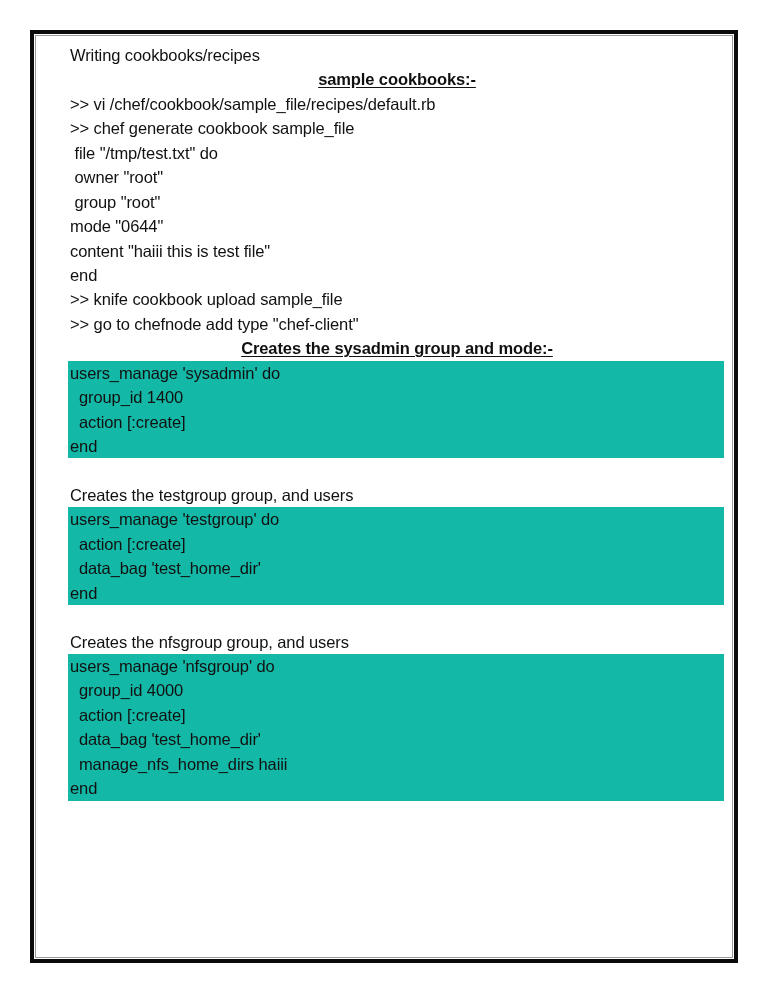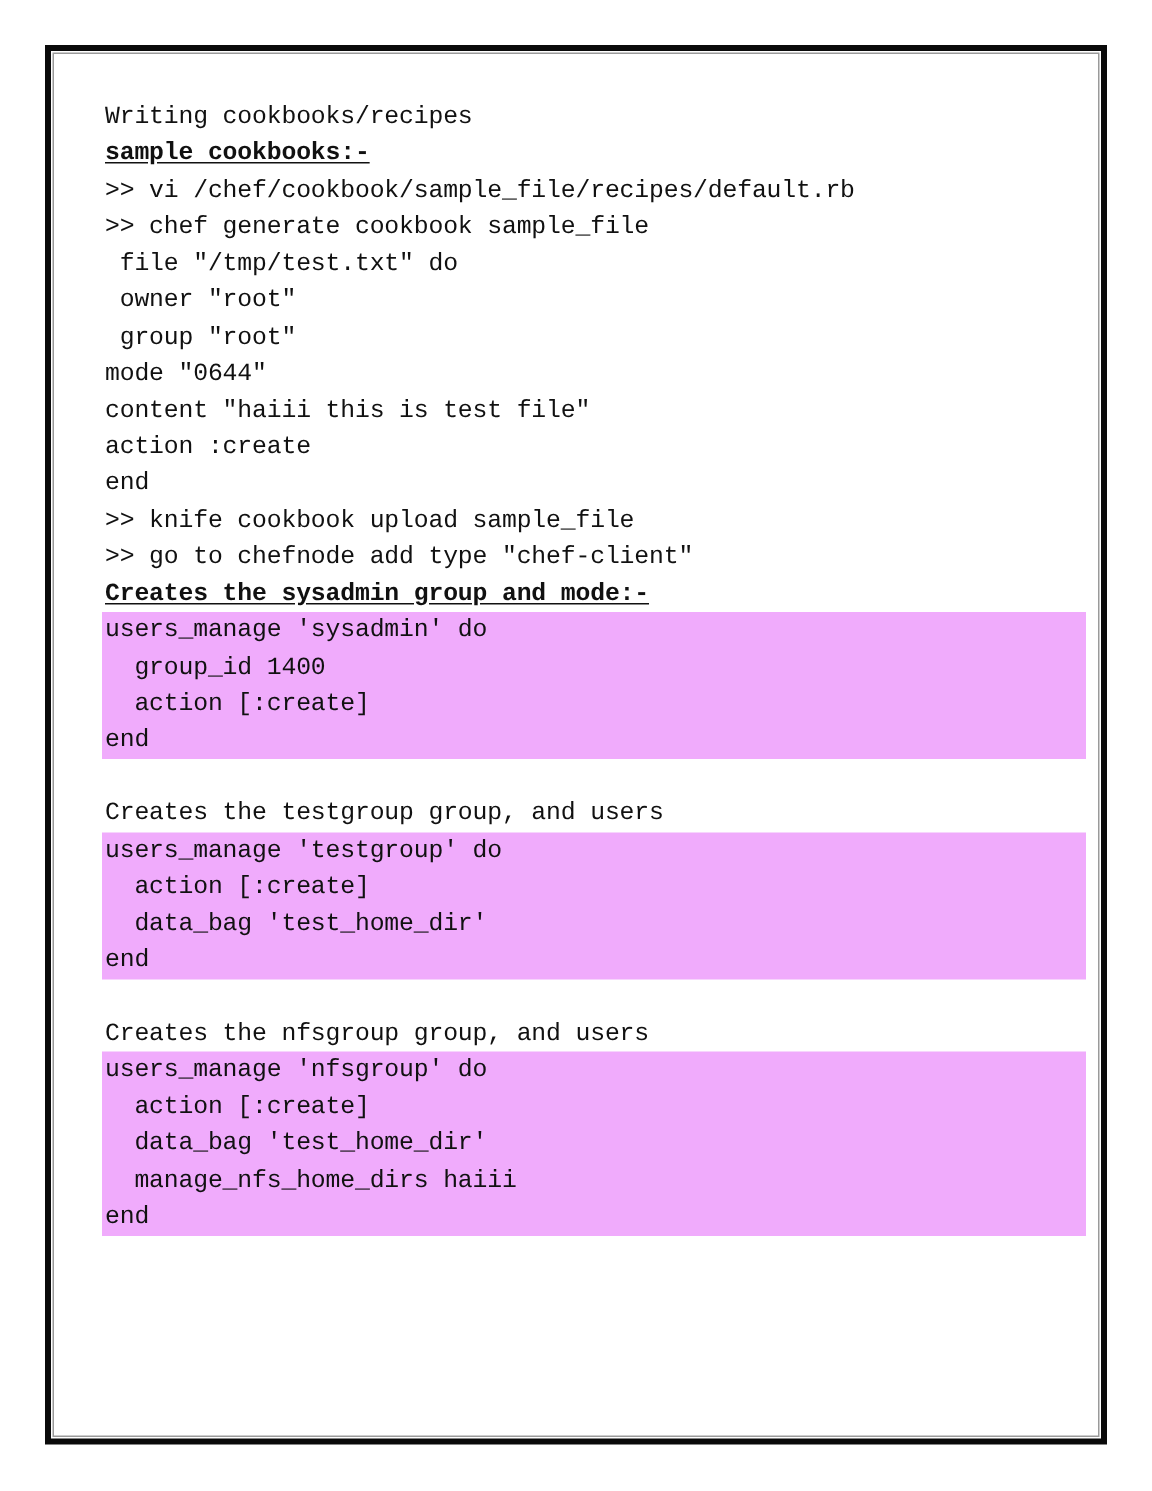--- a/index.html
+++ b/index.html
@@ -28,41 +28,41 @@
     .page-frame::before {
       content: "";
       position: absolute;
       left: 1px; top: 1px; right: 1px; bottom: 1px;
       border: 1px solid #9a9a9a;
       pointer-events: none;
     }
     .content {
       position: absolute;
       left: 36px;  
-      top: 32px;
+      top: 9px;
       width: 654px;
-      font-family: Liberation Mono, monospace;
     }
     .line {
       height: 24.45px;
       line-height: 24.45px;
       font-size: 16.5px;
       white-space: pre;
       letter-spacing: -0.1px;
     }
     .heading {
       font-weight: bold;
       text-decoration: underline;
       text-underline-offset: 2px;
+      text-align: center;
     }
     .block {
       margin-left: -2px;
       padding-left: 2px;
       width: 654px;
-      background: #f0abfc;
+      background: #14b8a6;
     }
     .spacer {
       height: 24.45px;
     }
   </style>
 </head>
 <body>
 
 <div class="page-frame">
   <div class="content">
@@ -71,21 +71,20 @@
     <div class="line heading">sample cookbooks:-</div>
 
     <div>
       <div class="line">&gt;&gt; vi /chef/cookbook/sample_file/recipes/default.rb</div>
       <div class="line">&gt;&gt; chef generate cookbook sample_file</div>
       <div class="line"> file "/tmp/test.txt" do</div>
       <div class="line"> owner "root"</div>
       <div class="line"> group "root"</div>
       <div class="line">mode "0644"</div>
       <div class="line">content "haiii this is test file"</div>
-      <div class="line">action :create</div>
       <div class="line">end</div>
       <div class="line">&gt;&gt; knife cookbook upload sample_file</div>
       <div class="line">&gt;&gt; go to chefnode add type "chef-client"</div>
     </div>
 
     <div class="line heading">Creates the sysadmin group and mode:-</div>
     <div class="block">
       <div class="line">users_manage 'sysadmin' do</div>
       <div class="line">  group_id 1400</div>
       <div class="line">  action [:create]</div>
@@ -100,20 +99,21 @@
       <div class="line">  action [:create]</div>
       <div class="line">  data_bag 'test_home_dir'</div>
       <div class="line">end</div>
     </div>
 
     <div class="spacer"></div>
 
     <div class="line">Creates the nfsgroup group, and users</div>
     <div class="block">
       <div class="line">users_manage 'nfsgroup' do</div>
+      <div class="line">  group_id 4000</div>
       <div class="line">  action [:create]</div>
       <div class="line">  data_bag 'test_home_dir'</div>
       <div class="line">  manage_nfs_home_dirs haiii</div>
       <div class="line">end</div>
     </div>
 
   </div>
 </div>
 
 </body></html>

